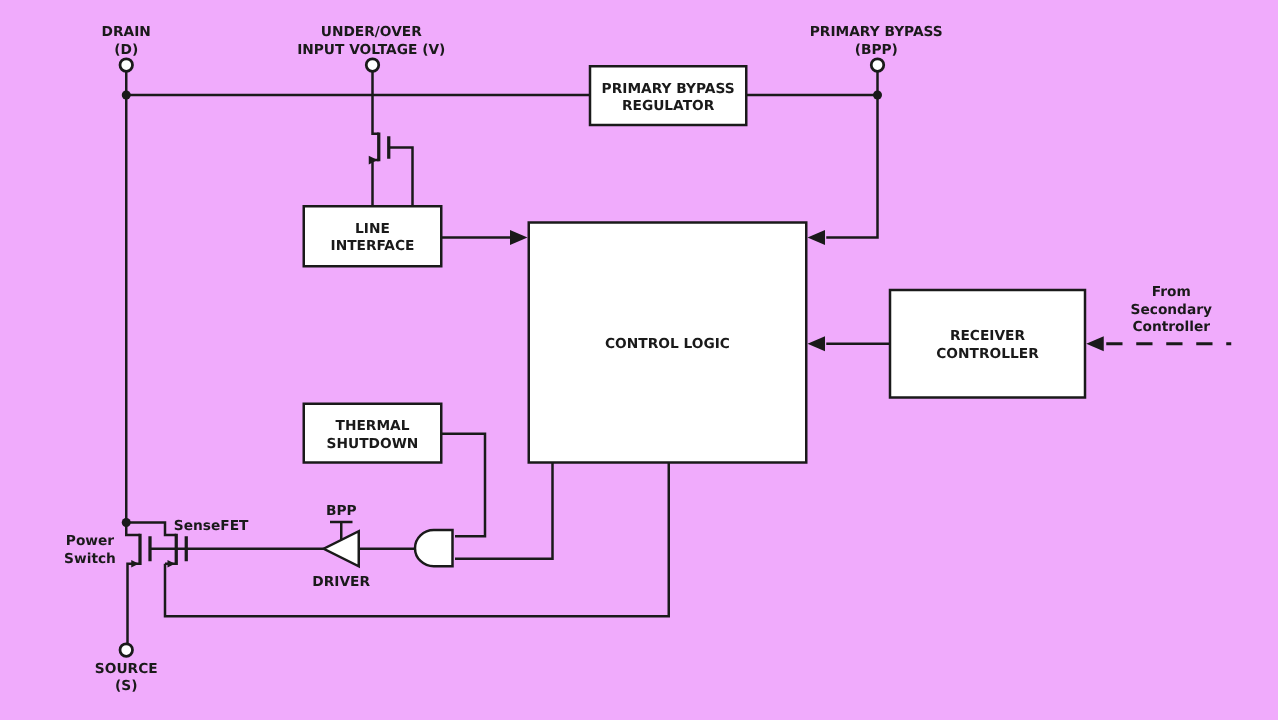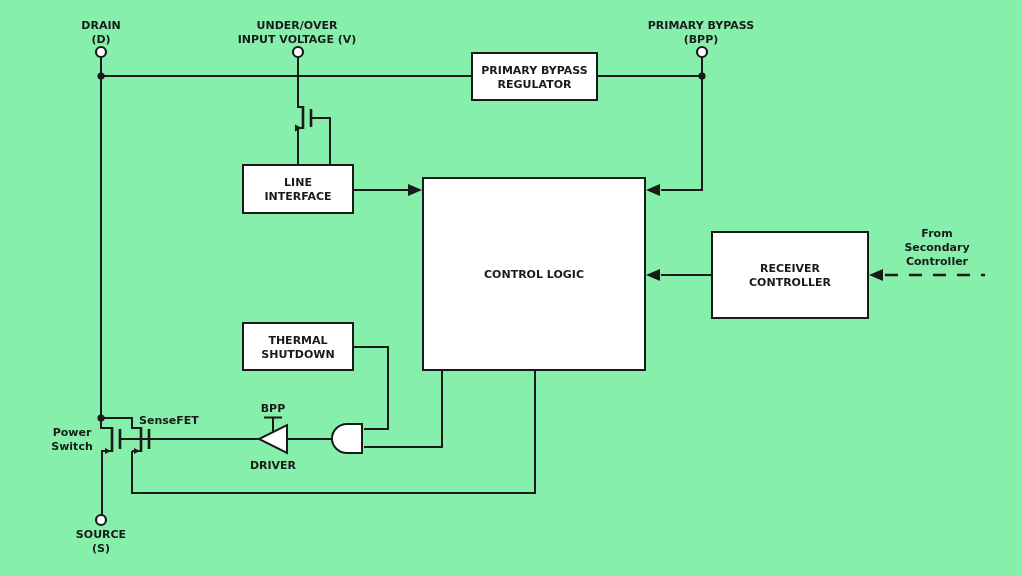--- a/index.html
+++ b/index.html
@@ -1,16 +1,16 @@
 <!DOCTYPE html>
 <html><head>
 <meta charset="utf-8">
 <style>
   html,body{margin:0;padding:0;background:#ffffff;}
-  .stage{position:relative;width:1022px;height:576px;background:#86efac;overflow:hidden;}
+  .stage{position:relative;width:1022px;height:576px;background:#f0abfc;overflow:hidden;}
   svg{display:block;}
   .lbl{font:bold 11px "DejaVu Sans","Liberation Sans",sans-serif;fill:#1a1a1a;text-anchor:middle;}
   .lbl-start{text-anchor:start;}
   .wire{stroke:#1a1a1a;stroke-width:2;fill:none;}
   .wire-thick{stroke:#1a1a1a;stroke-width:2.6;fill:none;}
   .wire-dashed{stroke:#1a1a1a;stroke-width:2.4;fill:none;stroke-dasharray:13 11;}
   .block{fill:#ffffff;stroke:#1a1a1a;stroke-width:2;}
   .gate{fill:#ffffff;stroke:#1a1a1a;stroke-width:2;}
   .arrow{fill:#1a1a1a;stroke:none;}
   .dot{fill:#1a1a1a;stroke:none;}

